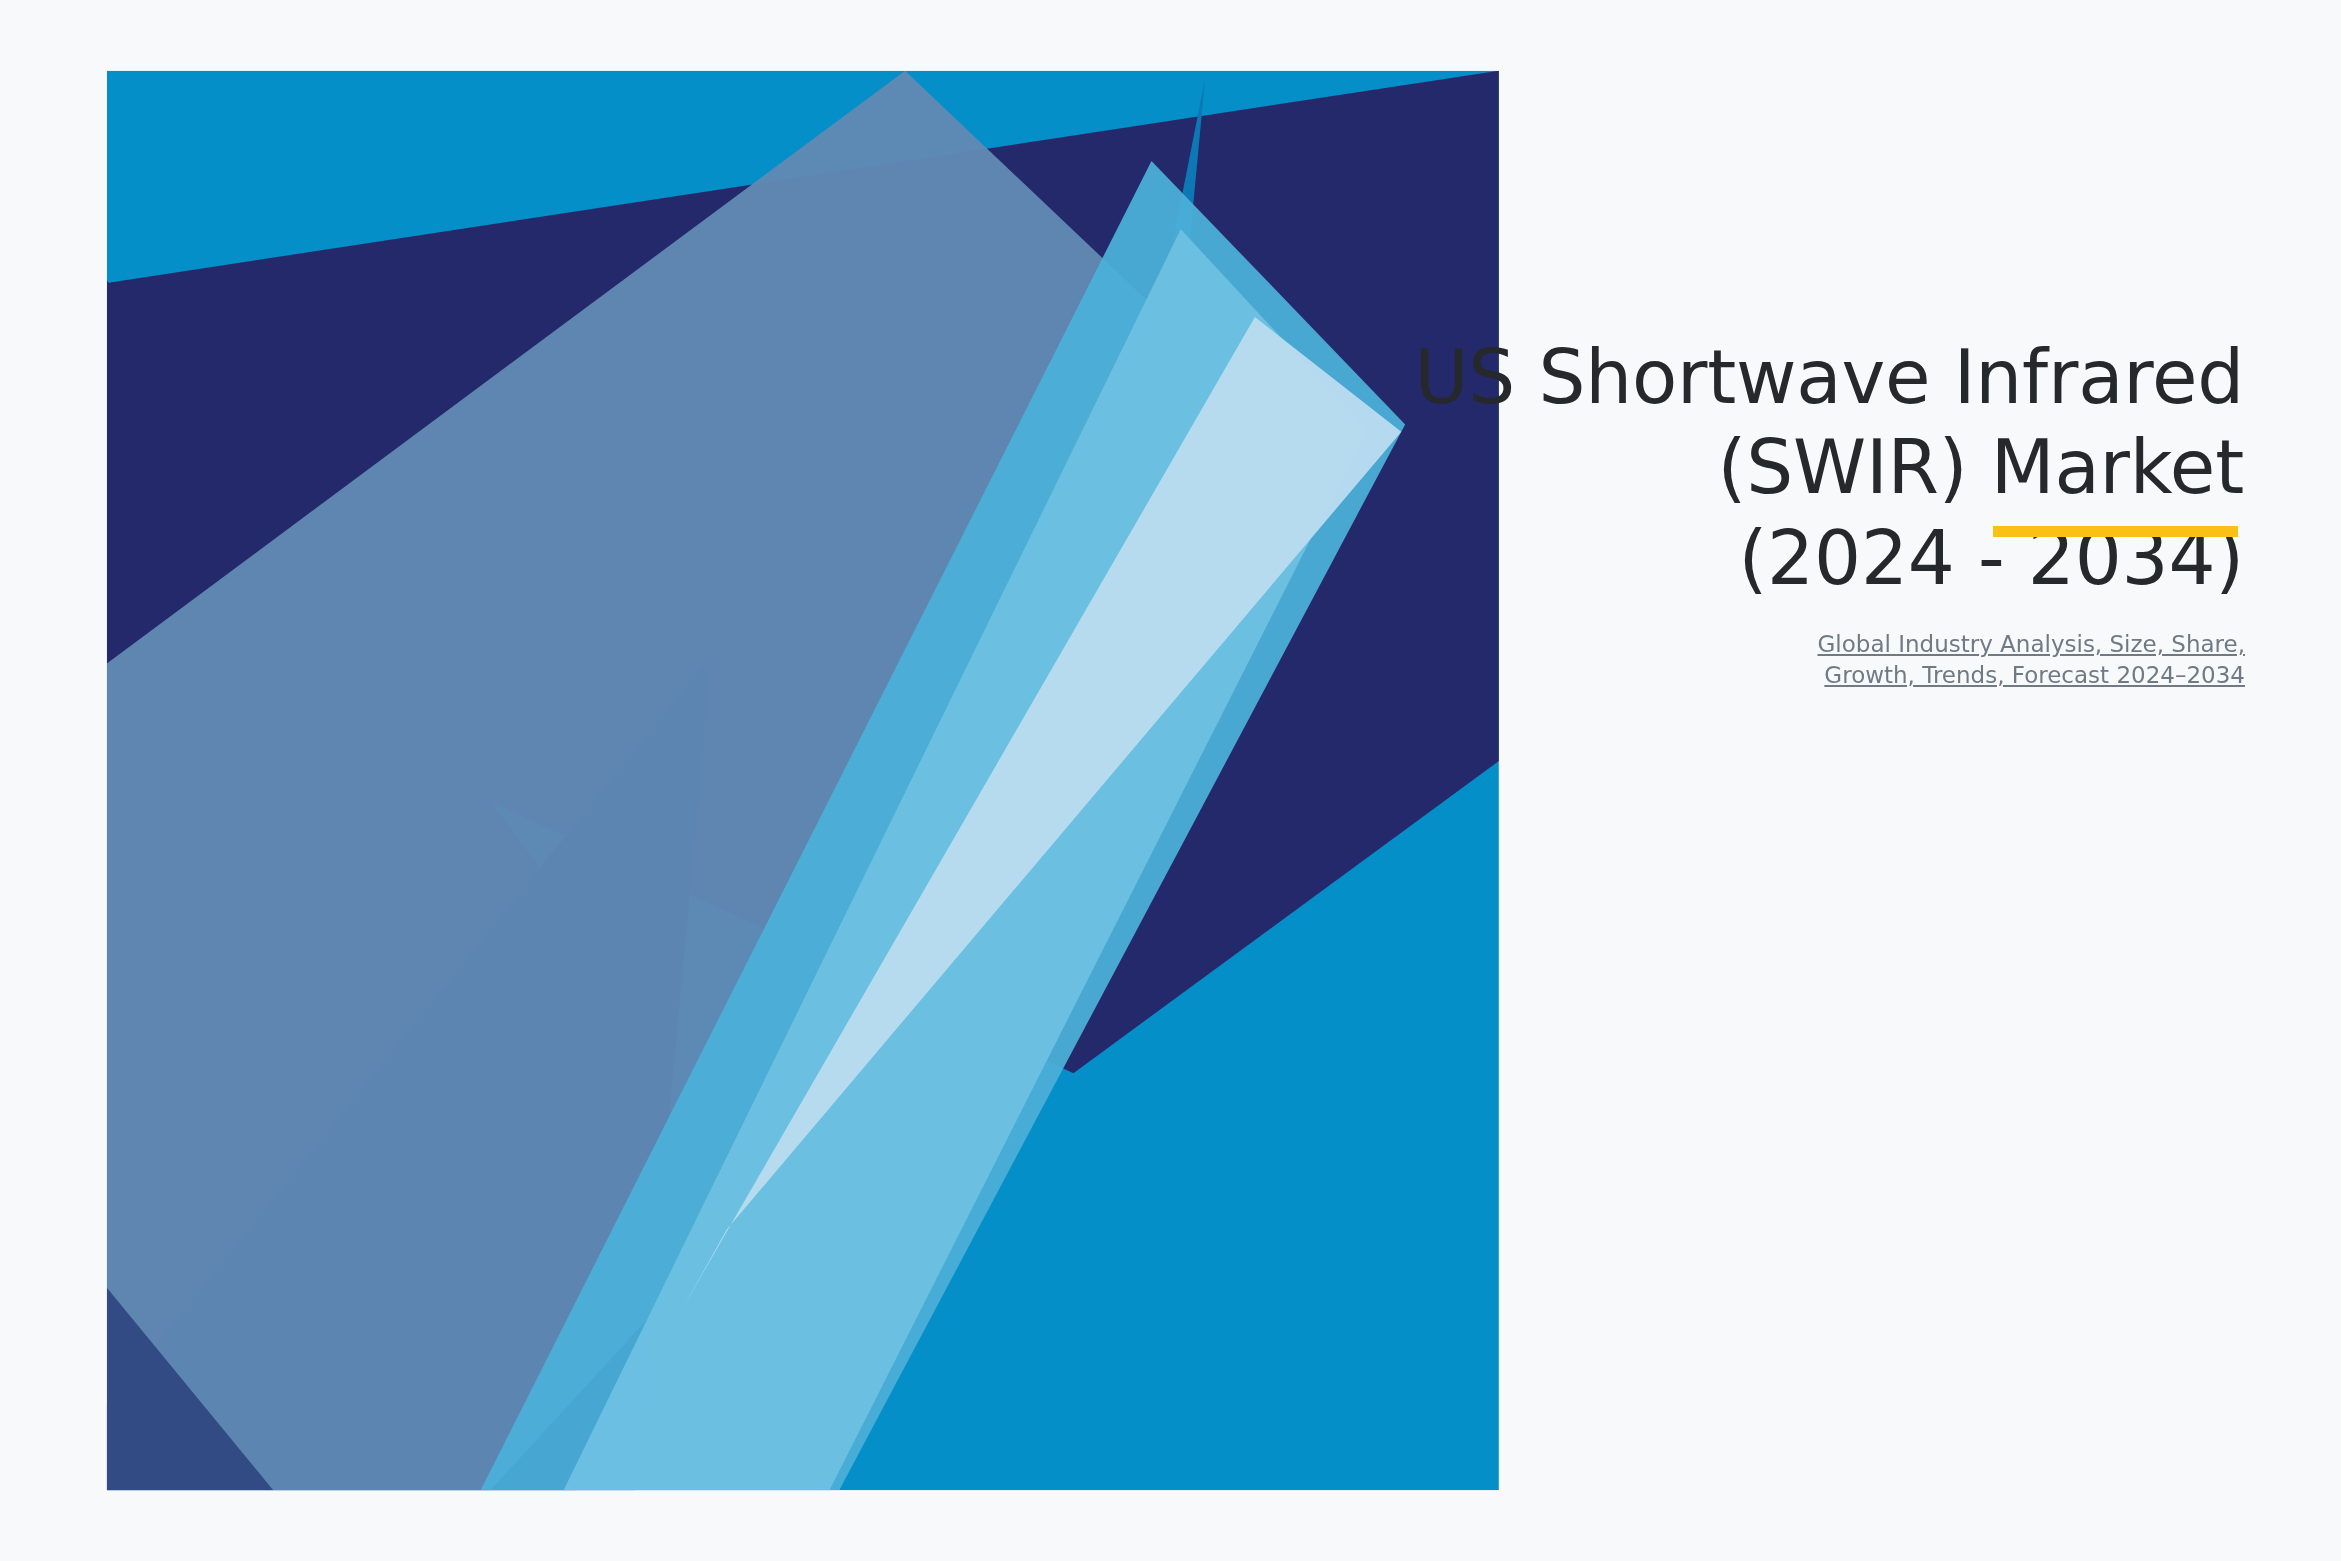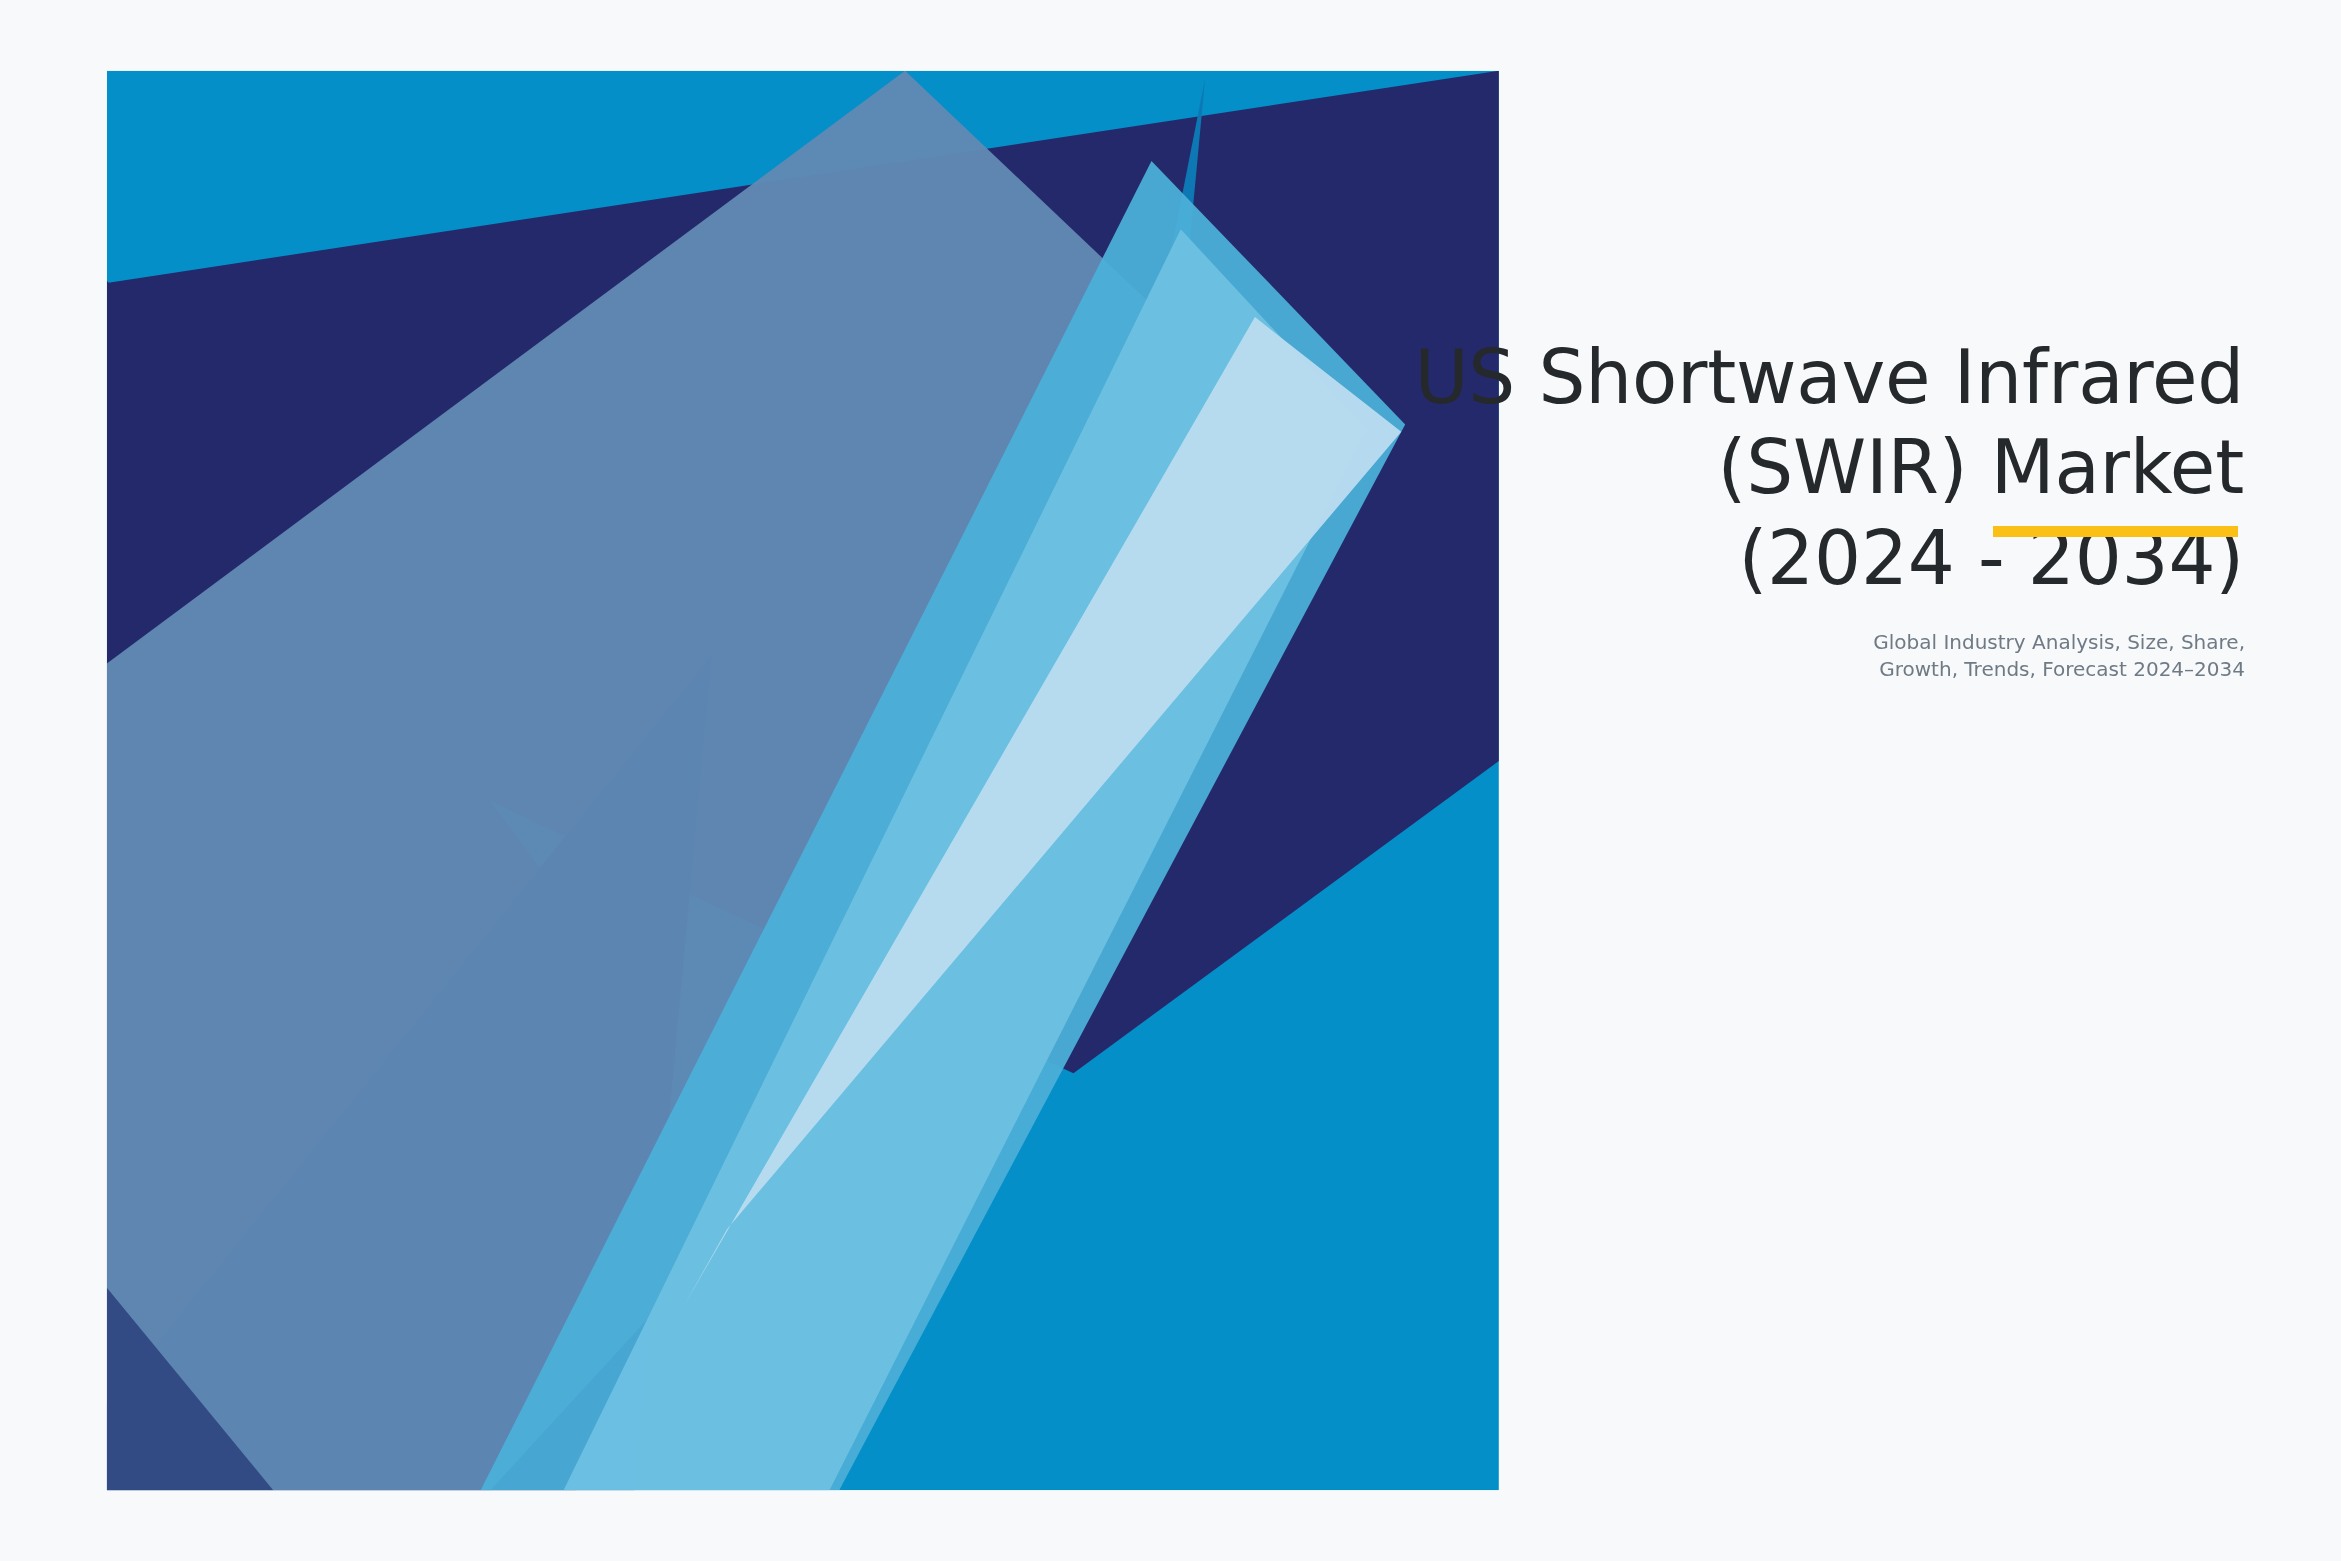--- a/index.html
+++ b/index.html
@@ -47,25 +47,26 @@
     height: 10.7px;
     background: #fac016;
   }
   #cover-subtitle {
     position: absolute;
     left: 1464px;
     top: 629px;
     width: 781px;
     margin: 0;
     text-align: right;
-    font-size: 20px;
+    font-size: 23px;
     line-height: 1.33;
     font-weight: 400;
     color: #6f7a85;
     white-space: pre-line;
+    text-decoration: underline;
   }
 </style>
 </head>
 <body>
 
 <div id="cover" style="background: rgb(247, 249, 251);">
 
   <svg id="artwork" viewBox="0 0 4800 3200" preserveAspectRatio="none" xmlns="http://www.w3.org/2000/svg">
     <defs>
       <clipPath id="panelClip">

